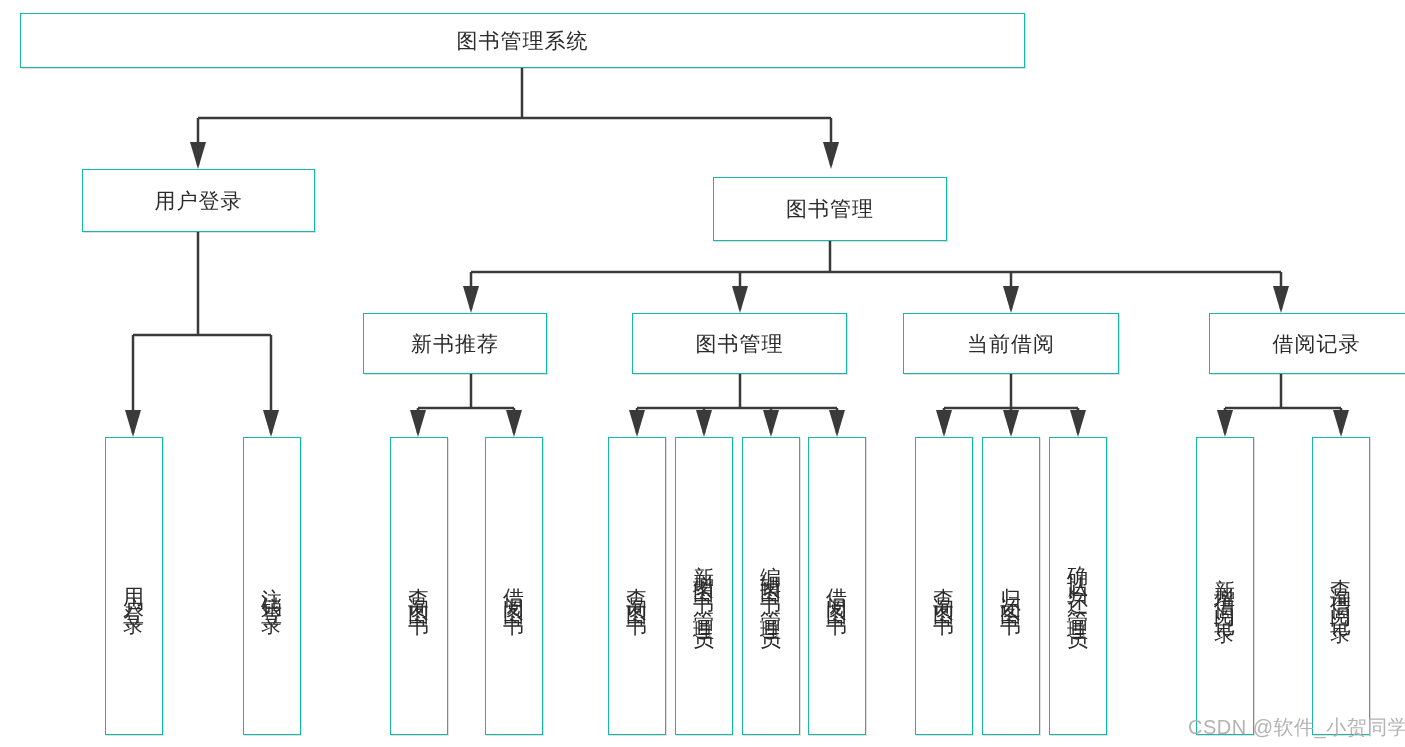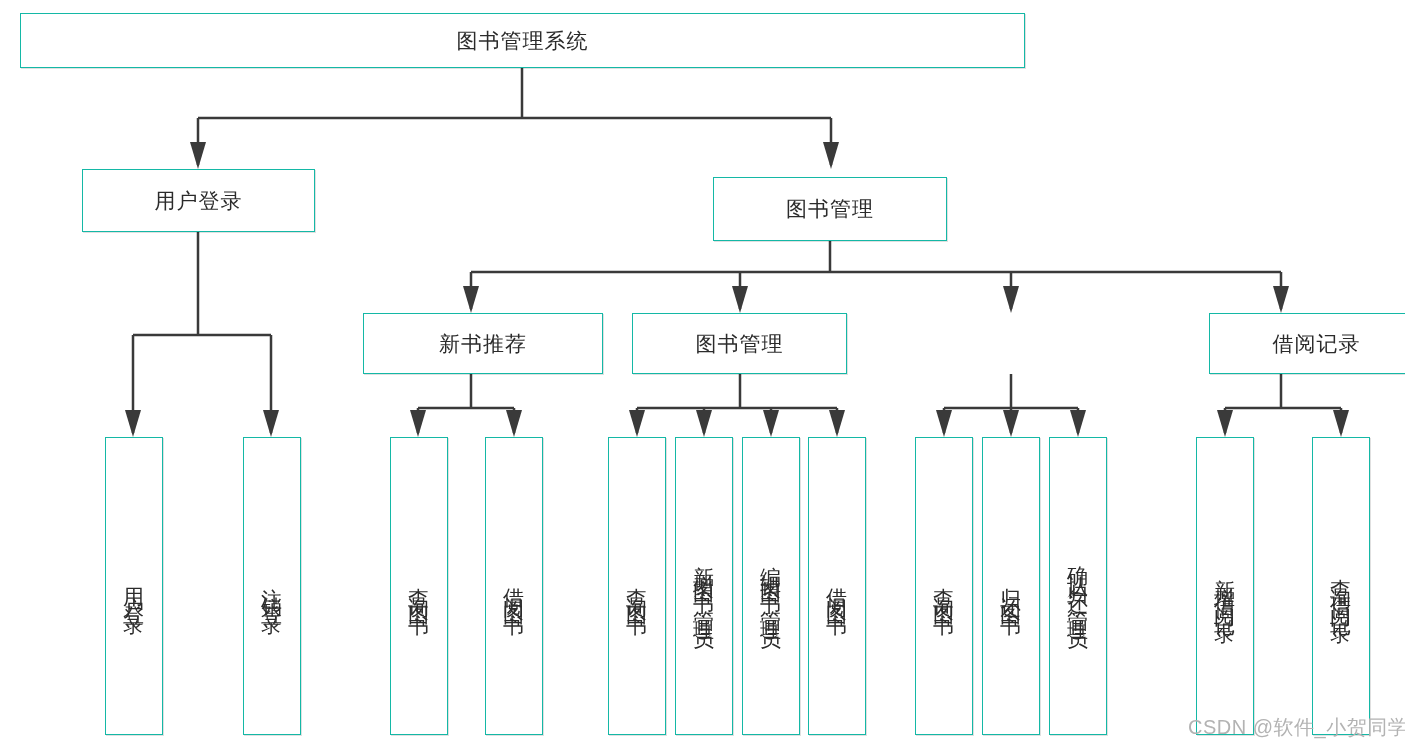--- a/index.html
+++ b/index.html
@@ -63,22 +63,23 @@
       <polygon points="1225,437 1217,410 1233,410"></polygon>
       <polygon points="1341,437 1333,410 1349,410"></polygon>
     </g>
   </svg>
 
   <div class="node" style="left:20px;top:13px;width:1005px;height:55px;">图书管理系统</div>
 
   <div class="node" style="left:82px;top:169px;width:233px;height:63px;">用户登录</div>
   <div class="node" style="left:713px;top:169px;width:234px;height:64px;margin-top:8px;">图书管理</div>
 
-  <div class="node" style="left:363px;top:313px;width:240px;height:61px;">新书推荐</div>
+  <div class="node" style="left:363px;top:313px;width:184px;height:61px;">新书推荐</div>
   <div class="node" style="left:632px;top:313px;width:215px;height:61px;">图书管理</div>
+  <div class="node" style="left:903px;top:313px;width:216px;height:61px;">当前借阅</div>
   <div class="node" style="left:1173px;top:313px;width:215px;height:61px;margin-left:36px;">借阅记录</div>
 
   <div class="node vnode" style="left:105px;top:437px;width:58px;height:298px;">用户登录</div>
   <div class="node vnode" style="left:243px;top:437px;width:58px;height:298px;">注销登录</div>
 
   <div class="node vnode" style="left:390px;top:437px;width:58px;height:298px;">查询图书</div>
   <div class="node vnode" style="left:485px;top:437px;width:58px;height:298px;">借阅图书</div>
 
   <div class="node vnode" style="left:608px;top:437px;width:58px;height:298px;">查询图书</div>
   <div class="node vnode" style="left:675px;top:437px;width:58px;height:298px;">新增图书（管理员）</div>

